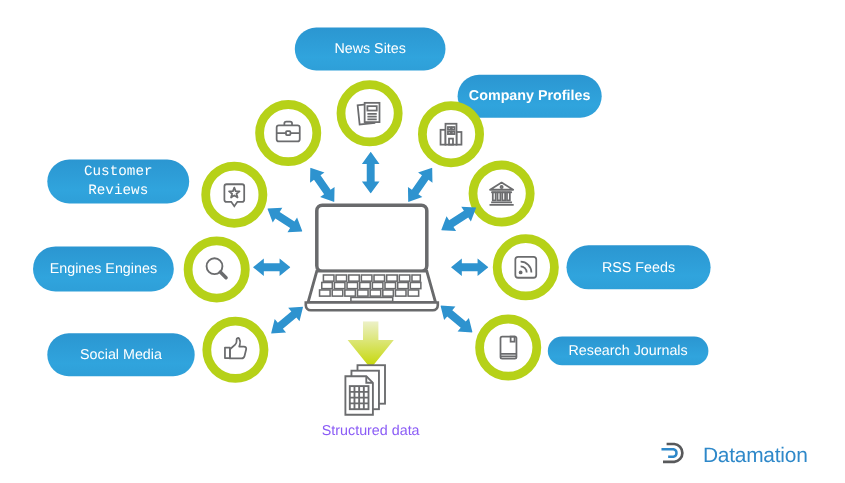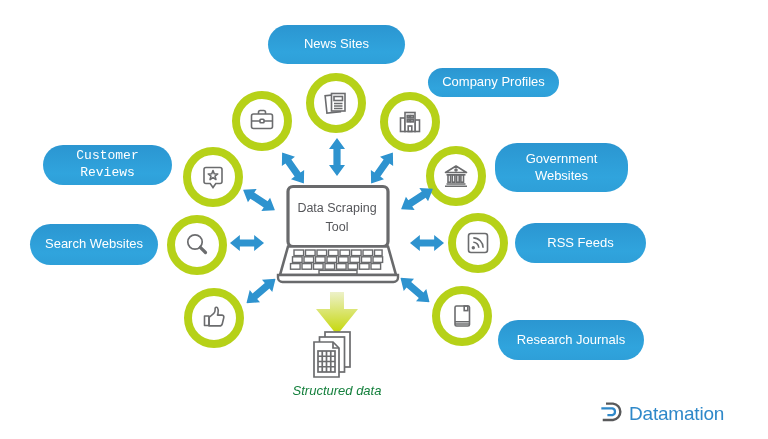--- a/index.html
+++ b/index.html
@@ -23,36 +23,36 @@
   .arrow svg{display:block;width:100%;height:100%;}
   .laptop{position:absolute;left:275px;top:184px;width:126px;height:100px;}
   .laptop-screen-text{
     position:absolute;left:290px;top:199px;width:94px;text-align:center;
     font-size:12.5px;color:#55565a;line-height:1.5;
   }
   .down-arrow{position:absolute;left:314px;top:292px;width:46px;height:44px;}
   .docs-icon{position:absolute;left:308px;top:330px;width:48px;height:58px;}
   .output-label{
     position:absolute;left:284px;top:383px;width:106px;text-align:center;
-    font-size:13px;color:#15803d;font-style:italic;
+    font-size:13px;color:#8b5cf6;
   }
   .brand{
-    position:absolute;left:599px;top:399px;display:flex;align-items:center;gap:2px;
+    position:absolute;left:599px;top:399px;display:flex;align-items:center;gap:12px;
   }
   .brand-name{font-size:19px;font-weight:500;color:#2e88c9;letter-spacing:-0.2px;}
   
   .p-news{left:268px;top:25px;width:137px;height:39px;}
   .p-job{left:105px;top:68px;width:135px;height:40px;}
-  .p-company{left:428px;top:68px;width:131px;height:29px;}
+  .p-company{left:416px;top:68px;width:131px;height:39px;font-weight:bold;}
   .p-reviews{left:43px;top:145px;width:129px;height:40px;font-family:Liberation Mono, monospace;}
   .p-gov{left:495px;top:143px;width:133px;height:49px;}
   .p-search{left:30px;top:224px;width:128px;height:41px;}
   .p-rss{left:515px;top:223px;width:131px;height:40px;}
   .p-social{left:43px;top:303px;width:134px;height:39px;}
-  .p-journals{left:498px;top:320px;width:146px;height:40px;}
+  .p-journals{left:498px;top:306px;width:146px;height:26px;}
   
   .c-briefcase{left:232px;top:91px;}
   .c-news{left:306px;top:73px;}
   .c-building{left:380px;top:92px;}
   .c-star{left:183px;top:147px;}
   .c-bank{left:426px;top:146px;}
   .c-search{left:167px;top:215px;}
   .c-rss{left:448px;top:213px;}
   .c-thumbs{left:184px;top:288px;}
   .c-book{left:432px;top:286px;}
@@ -68,23 +68,23 @@
   .a-journals{left:396px;top:281px;transform:rotate(40deg);}
 </style>
 </head>
 <body>
 
 <div class="canvas">
 
   <div class="pill p-news">News Sites</div>
   <div class="pill p-company">Company Profiles</div>
   <div class="pill p-reviews">Customer Reviews</div>
-  <div class="pill p-gov">Government Websites</div>
-  <div class="pill p-search">Search Websites</div>
+  <div class="pill p-search">Engines Engines</div>
   <div class="pill p-rss">RSS Feeds</div>
+  <div class="pill p-social">Social Media</div>
   <div class="pill p-journals">Research Journals</div>
 
   <div class="circle c-briefcase">
     <span>
       <svg width="30" height="30" viewBox="0 0 30 30" fill="none" stroke="#6b6c6e" stroke-width="1.6">
         <path d="M11.5 8 V6.2 c0-1 .8-1.7 1.7-1.7 h3.6 c1 0 1.7 .7 1.7 1.7 V8"></path>
         <rect x="4.5" y="8" width="21" height="14.5" rx="2"></rect>
         <path d="M4.5 15 H13 M17 15 H25.5"></path>
         <rect x="13" y="13.2" width="4" height="3.6" rx="0.8"></rect>
       </svg>
@@ -245,21 +245,20 @@
           <rect x="50" y="79.6" width="9.6" height="5.6"></rect>
           <rect x="61.5" y="79.6" width="9.6" height="5.6"></rect>
           <rect x="73" y="79.6" width="9.6" height="5.6"></rect>
           <rect x="84.5" y="79.6" width="9.6" height="5.6"></rect>
           <rect x="96" y="79.6" width="9.6" height="5.6"></rect>
         <rect x="44" y="86.4" width="38" height="3.6"></rect>
       </g>
       <path d="M3 91 H123 V93.5 a4.5 4.5 0 0 1 -4.5 4.5 H7.5 A4.5 4.5 0 0 1 3 93.5 Z" stroke-width="2.4" fill="#fff"></path>
     </svg>
   </div>
-  <div class="laptop-screen-text">Data Scraping Tool</div>
 
   <div class="down-arrow">
     <svg width="46" height="44" viewBox="0 0 46 44">
       <defs>
         <linearGradient id="greenGrad" x1="0" y1="0" x2="0" y2="1">
           <stop offset="0" stop-color="#edf1c9"></stop>
             <stop offset="1" stop-color="#c3d600"></stop>
         </linearGradient>
       </defs>
       <polygon points="16,0 30,0 30,17 44,17 23,43 2,17 16,17" fill="url(#greenGrad)"></polygon>

